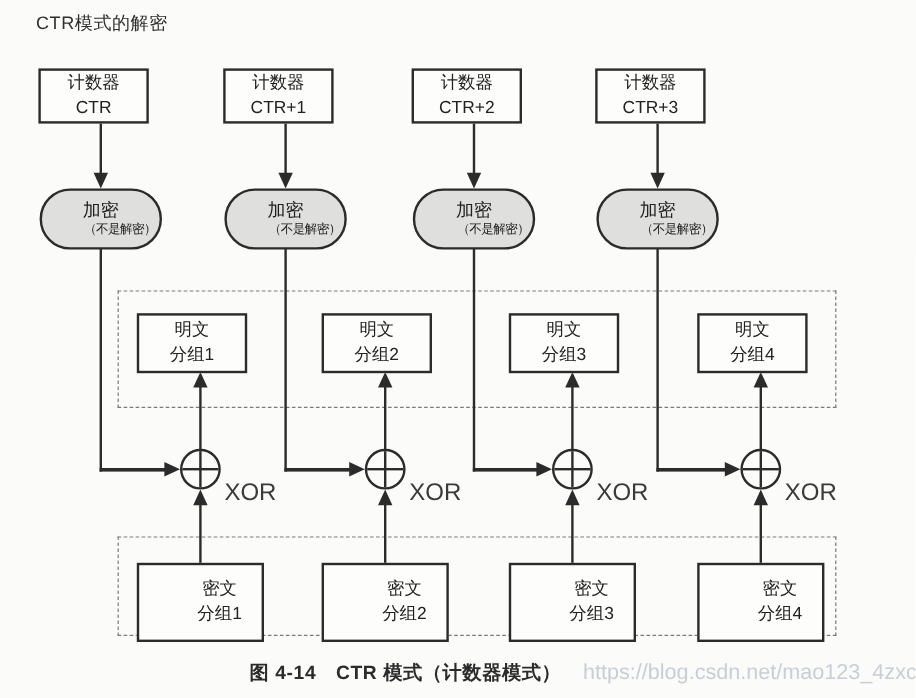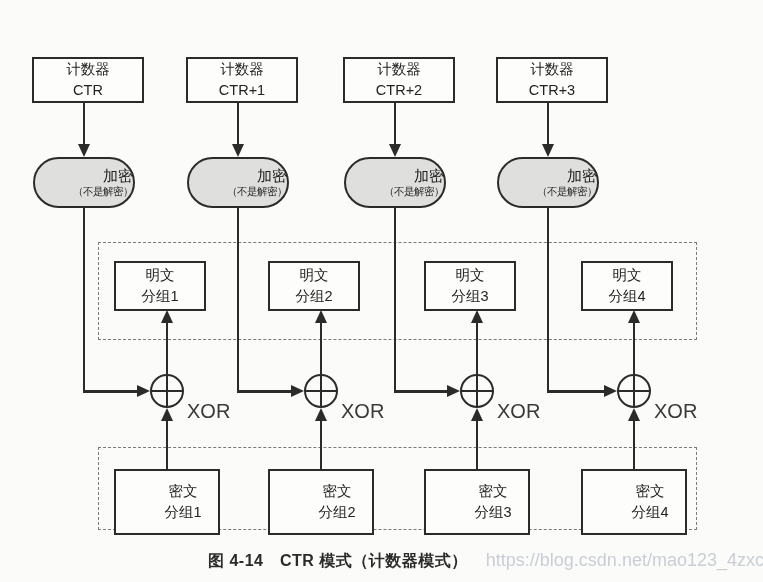--- a/index.html
+++ b/index.html
@@ -27,27 +27,27 @@
   .box{
     background:var(--box-fill);
     border:var(--lw) solid var(--ink);
     display:flex;flex-direction:column;justify-content:center;align-items:center;
     font-size:14.5px;line-height:21px;z-index:3;text-align:center;
   }
   .vline{width:var(--lw);background:var(--ink);z-index:2;}
   .hline{height:var(--lw);background:var(--ink);z-index:2;}
   .tri{width:0;height:0;border-style:solid;border-color:transparent;z-index:2;}
   
-  .counter-box{left:calc(var(--ccx) - 52px);top:57px;width:112px;height:46px;}
+  .counter-box{left:calc(var(--ccx) - 52px);top:57px;width:92px;height:46px;}
   .counter-line{left:calc(var(--ccx) - 1.25px);top:102px;height:45px;}
   .arrow-down{left:calc(var(--ccx) - 6.5px);top:144px;border-width:13px 6.5px 0 6.5px;border-top-color:var(--ink);}
   .encrypt-pill{
     left:calc(var(--ccx) - 51px);top:157px;width:102px;height:51px;
     background:var(--encrypt-fill);border:var(--lw) solid var(--ink);border-radius:26px;
-    display:flex;flex-direction:column;justify-content:center;align-items:flex-end;z-index:3;
+    display:flex;flex-direction:column;justify-content:center;align-items:center;z-index:3;
   }
   .encrypt-label{font-size:15px;line-height:18px;}
   .encrypt-note{font-size:10.5px;line-height:13px;letter-spacing:-.5px;margin-left:32px;}
   .keystream-v{left:calc(var(--ccx) - 1.25px);top:207px;height:186px;}
   .keystream-h{left:calc(var(--ccx) - 1.25px);top:390px;width:calc(var(--fcx) - var(--ccx) - 28px);}
   .arrow-right{left:calc(var(--fcx) - 30px);top:384.5px;border-width:6.5px 0 6.5px 13px;border-left-color:var(--ink);}
   .plain-box{left:calc(var(--fcx) - 53px);top:261px;width:92px;height:50px;}
   .xor-plain-line{left:calc(var(--fcx) - 1.25px);top:322px;height:53px;}
   .arrow-up-plain{left:calc(var(--fcx) - 6.5px);top:310px;border-width:0 6.5px 13px 6.5px;border-bottom-color:var(--ink);}
   .xor-circle{
@@ -69,20 +69,21 @@
   
   .caption-row{left:208px;top:550px;display:flex;align-items:baseline;gap:18px;white-space:nowrap;z-index:5;}
   .caption{font-size:16px;font-weight:700;color:#2b2b2b;letter-spacing:.5px;}
   .watermark{font-size:18px;color:var(--watermark);}
 </style>
 </head>
 <body>
 
 <div class="page">
 
+  <div class="abs title">CTR模式的解密</div>
 
   <div class="abs dashed plain-container"></div>
   <div class="abs dashed cipher-container"></div>
 
   <div style="--ccx:84px;--fcx:167px">
     <div class="abs box counter-box">
       <div>计数器</div>
       <div>CTR</div>
     </div>
     <div class="abs vline counter-line"></div>

